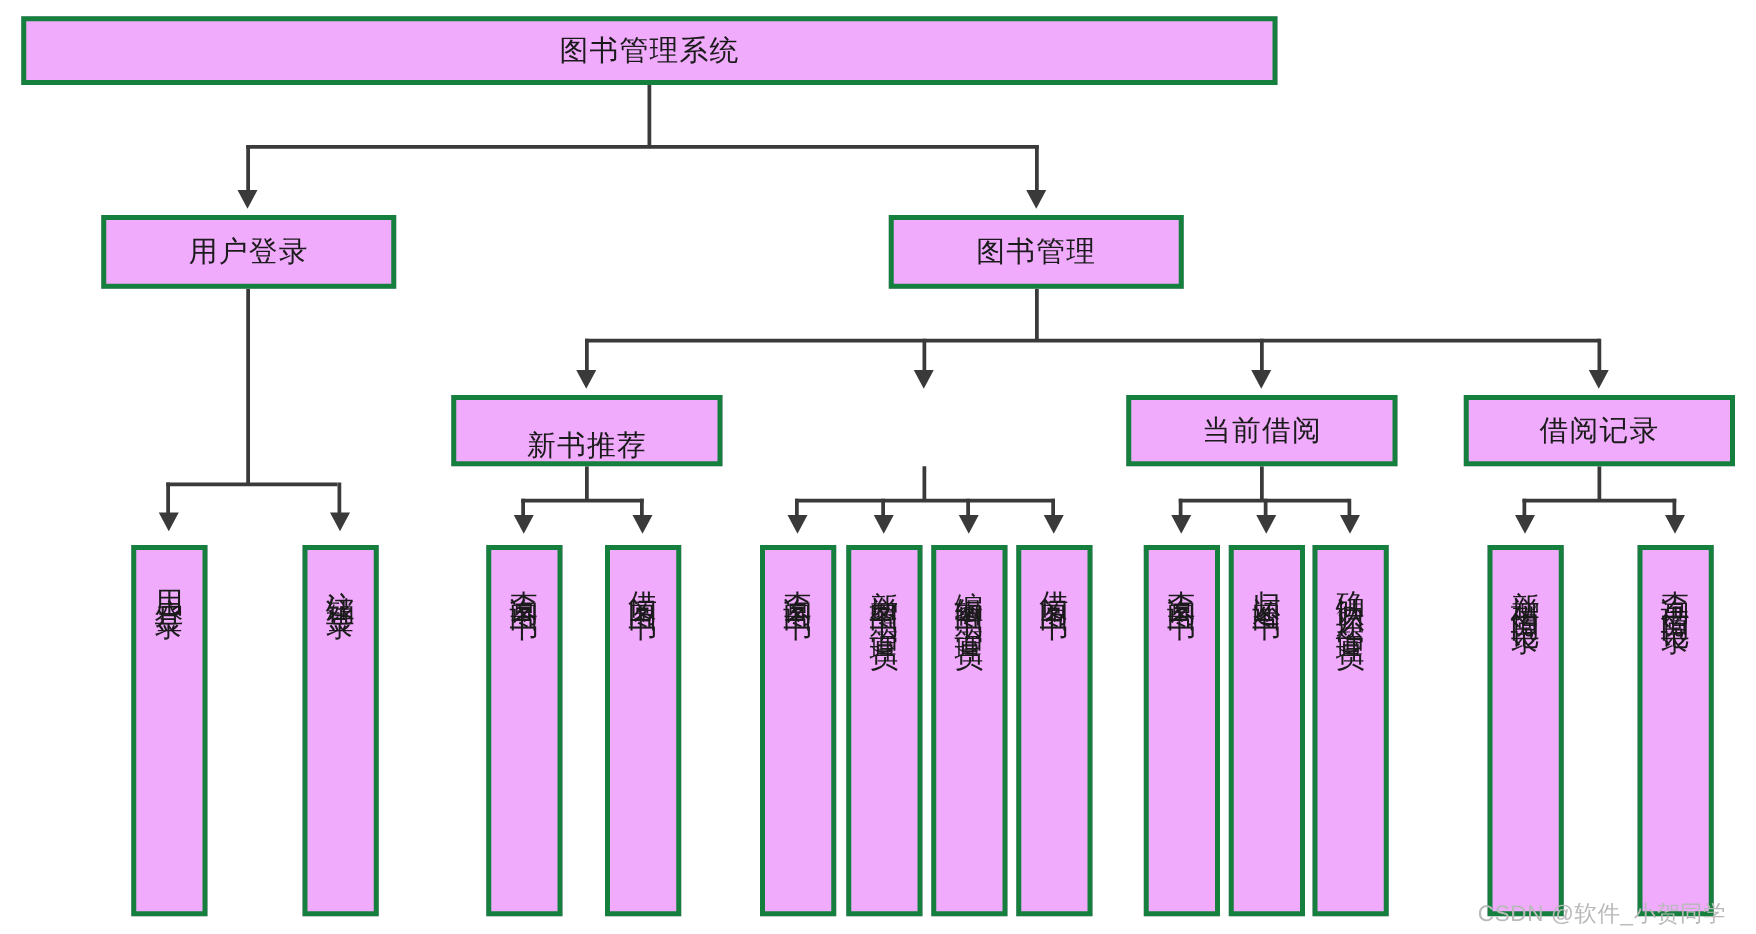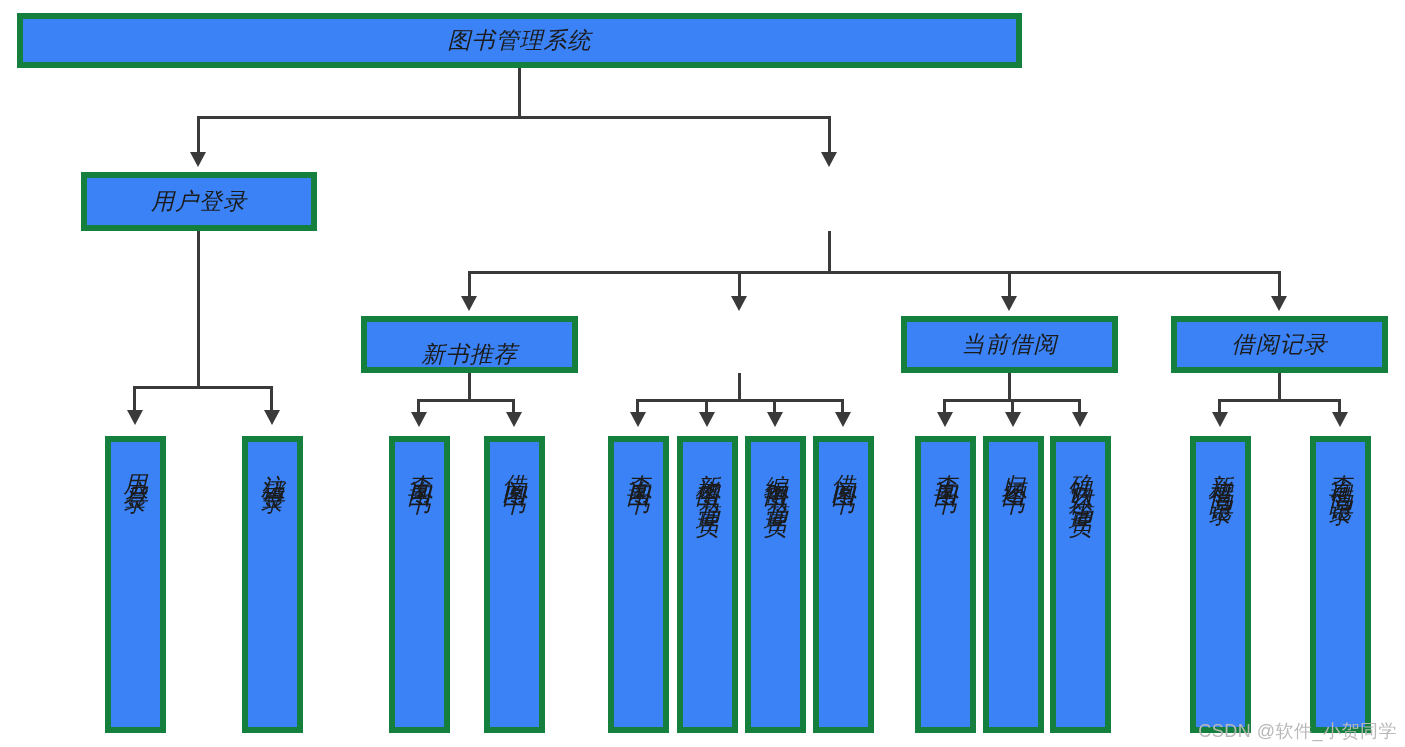--- a/index.html
+++ b/index.html
@@ -12,28 +12,27 @@
     position:relative;
     width:1405px;
     height:747px;
     background:#ffffff;
     overflow:hidden;
   }
   
   .node{
     position:absolute;
     box-sizing:border-box;
-    background:#3b82f6;
-    border:6px solid #15803d;
+    background:#f0abfc;
+    border:4px solid #15803d;
     display:flex;
     align-items:center;
     justify-content:center;
     color:#1b1b1b;
     z-index:3;
-    font-style:italic;
   }
   .node .lbl{
     display:block;
     text-align:center;
     line-height:1.14;
     white-space:nowrap;
   }
   .node.horiz .lbl{
     font-size:23px;
     letter-spacing:1px;
@@ -64,21 +63,21 @@
     position:absolute;
     width:0;height:0;
     border-left:8px solid transparent;
     border-right:8px solid transparent;
     border-top:15px solid #3a3a3a;
     z-index:2;
   }
   
   #watermark{
     position:absolute;
-    right:8px;
+    right:24px;
     bottom:4px;
     font-size:18px;
     color:#b9b9b9;
     letter-spacing:.5px;
     z-index:6;
     white-space:nowrap;
     pointer-events:none;
   }
 </style>
 </head>
@@ -95,20 +94,23 @@
   <div class="ln h" style="left:197px;top:116px;width:634px;height:3px;"></div>
 
   <div class="ln v" style="left:197px;top:116px;width:3px;height:40px;"></div>
   <div class="arrow" style="left:190px;top:152px;"></div>
 
   <div class="ln v" style="left:828px;top:116px;width:3px;height:40px;"></div>
   <div class="arrow" style="left:821px;top:152px;"></div>
 
   <div class="node horiz" style="left:81px;top:172px;width:236px;height:59px;">
     <span class="lbl">用户登录</span>
+  </div>
+  <div class="node horiz" style="left:711px;top:172px;width:236px;height:59px;">
+    <span class="lbl">图书管理</span>
   </div>
 
   <div class="ln v" style="left:197px;top:231px;width:3px;height:157px;"></div>
   <div class="ln h" style="left:133px;top:386px;width:137px;height:3px;"></div>
   <div class="ln v" style="left:133px;top:386px;width:3px;height:28px;"></div>
   <div class="arrow" style="left:127px;top:410px;"></div>
   <div class="ln v" style="left:270px;top:386px;width:3px;height:28px;"></div>
   <div class="arrow" style="left:264px;top:410px;"></div>
 
   <div class="ln v" style="left:828px;top:231px;width:3px;height:41px;"></div>

